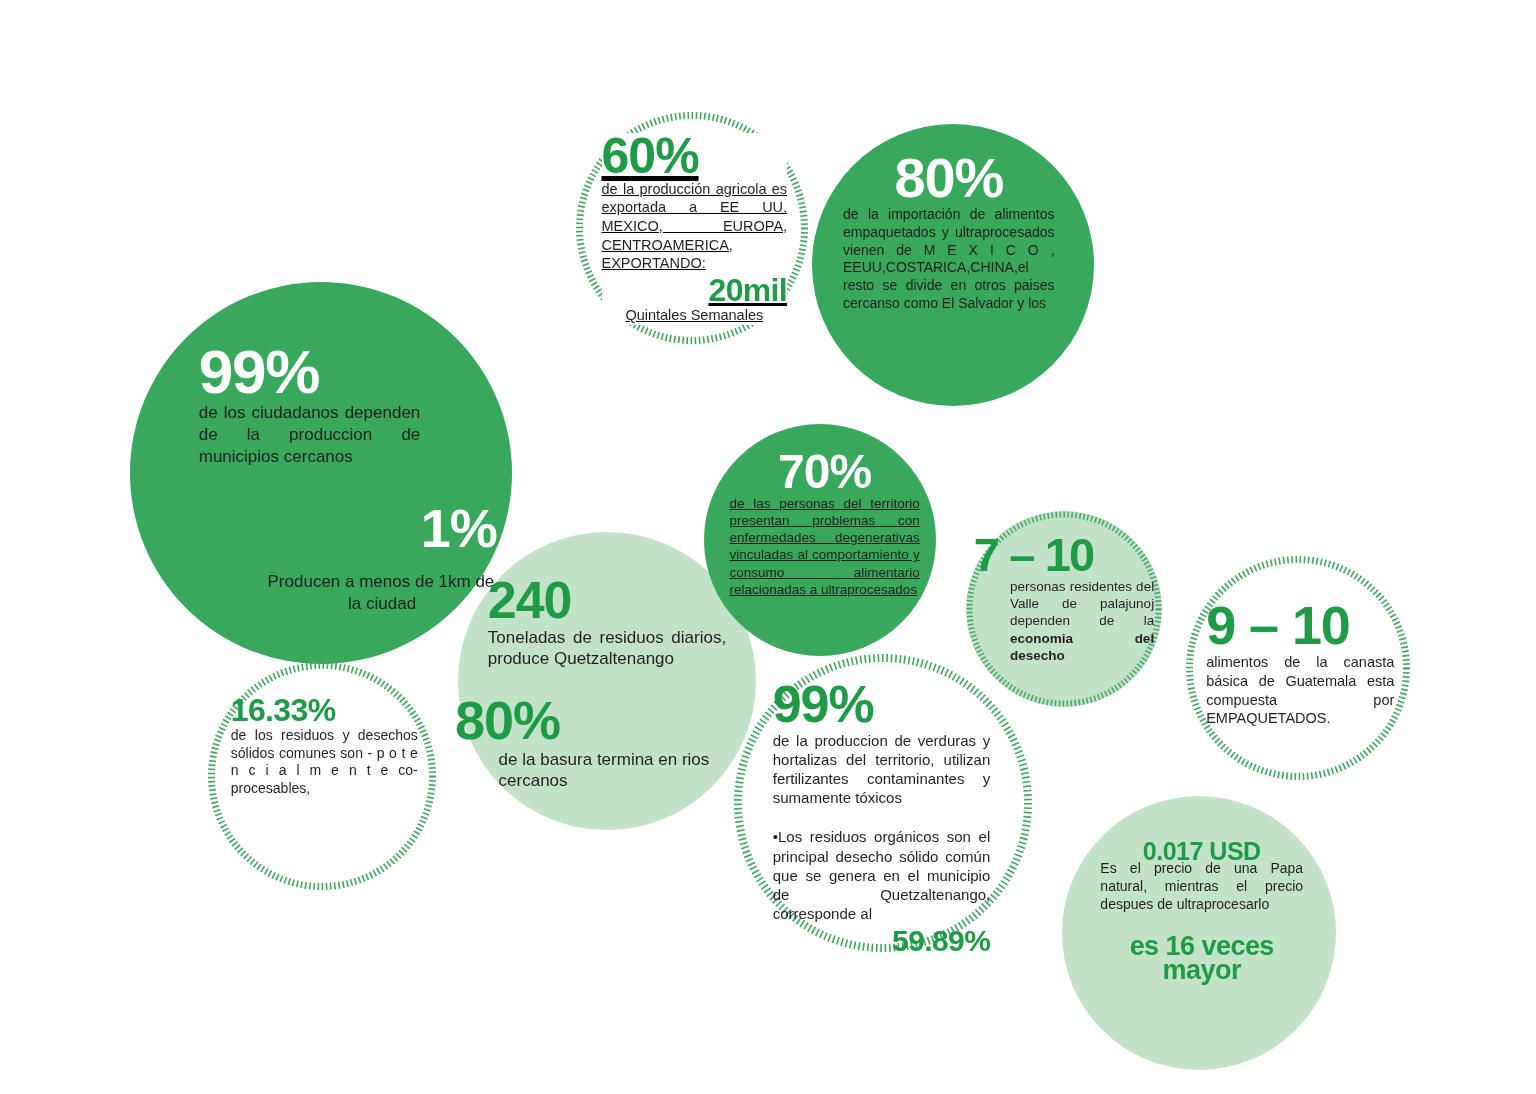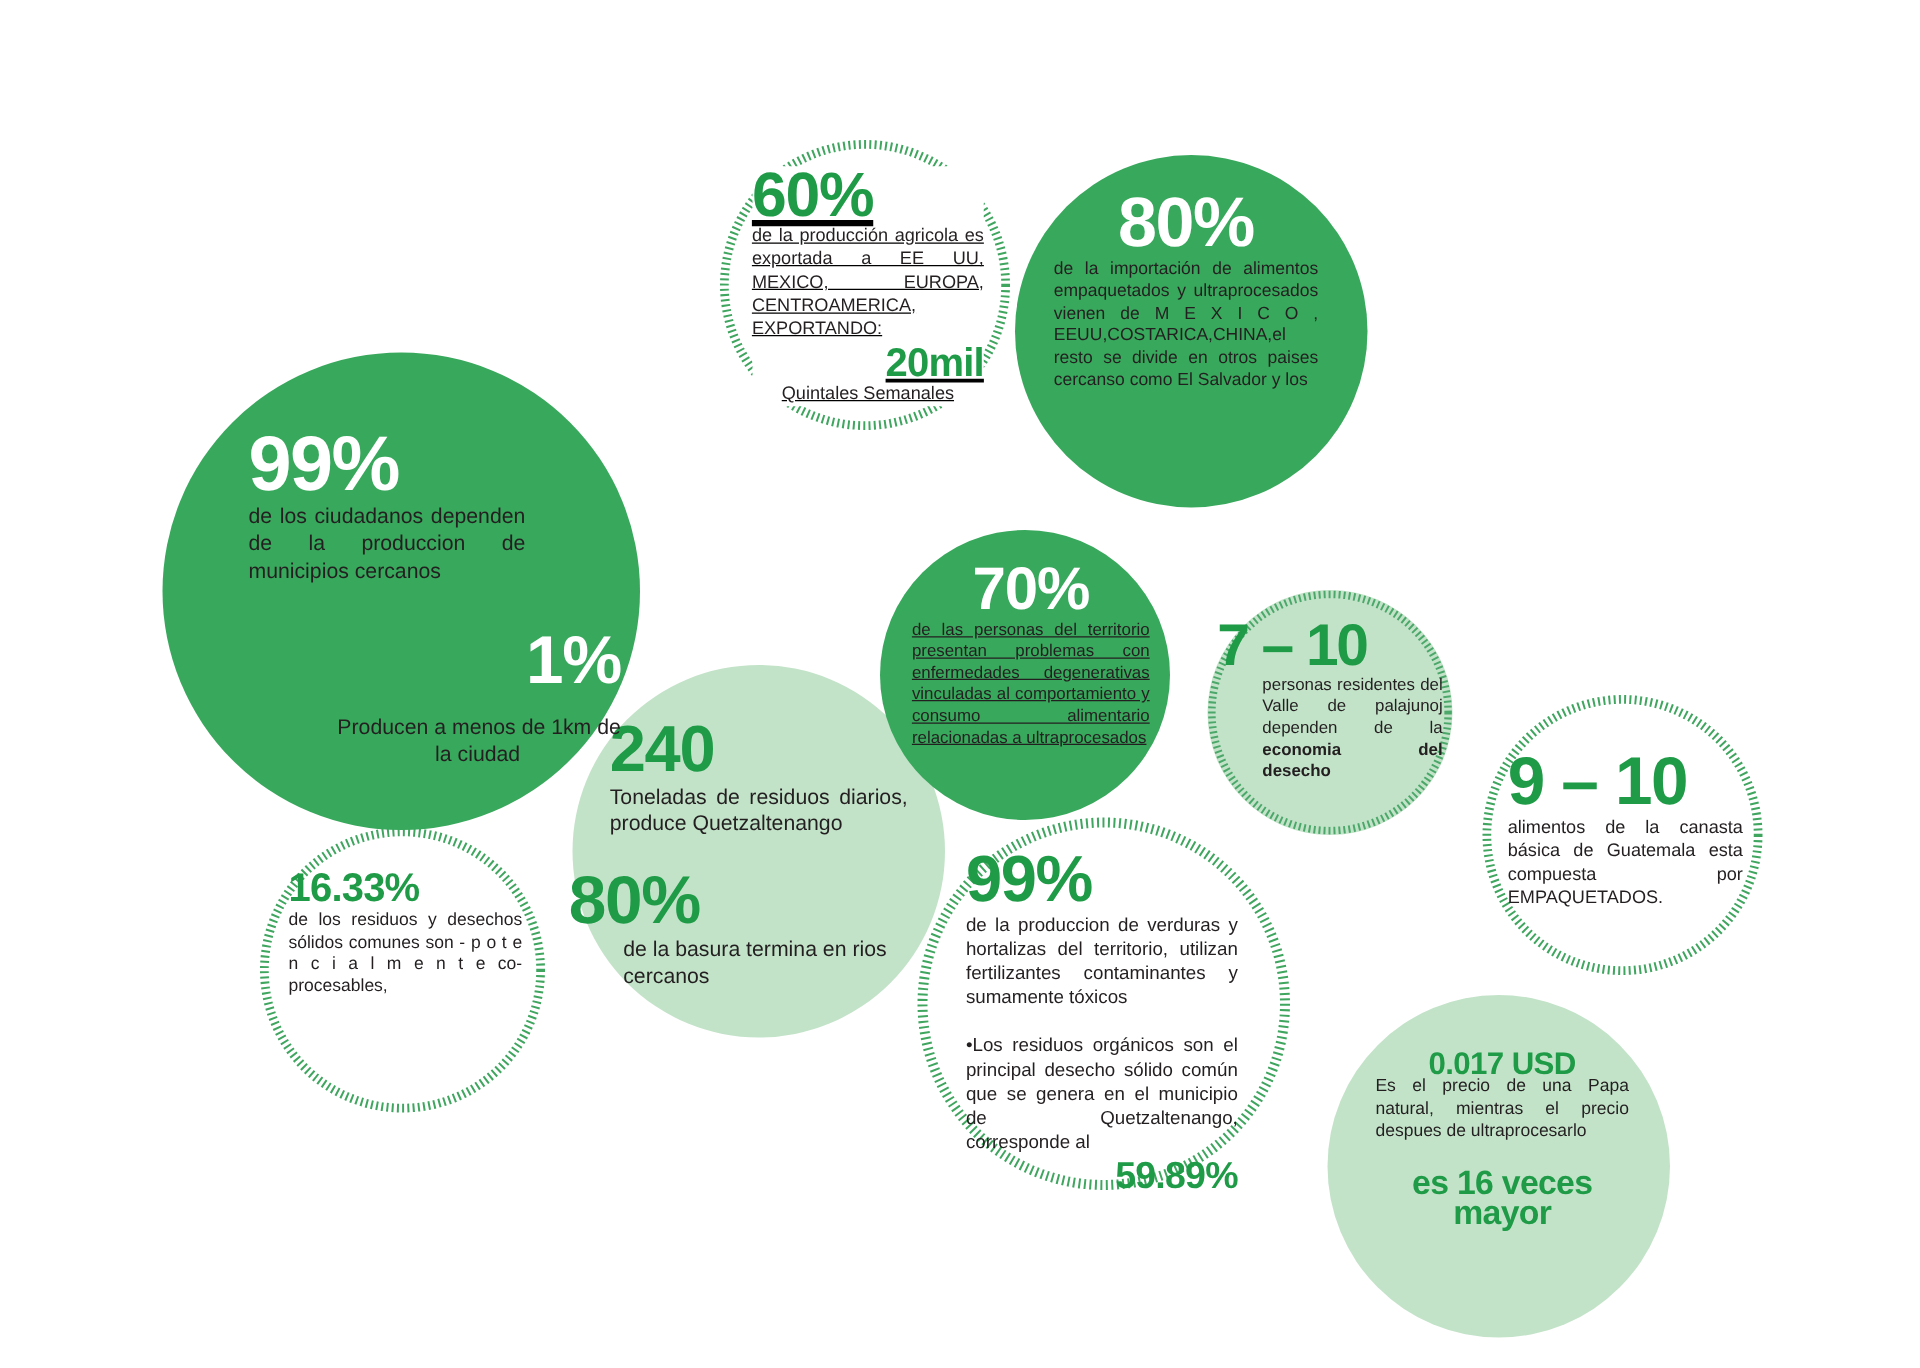--- a/index.html
+++ b/index.html
@@ -59,38 +59,38 @@
   .big-green { color: #1F9B47; }
 
   .body-text {
     color: #231F20;
     line-height: 1.28;
     text-align: justify;
     text-justify: inter-word;
     font-weight: 400;
   }
   .body-text.lastline-left { text-align-last: left; }
-  .body-text.ctr { text-align: right; text-align-last: center; }
+  .body-text.ctr { text-align: left; text-align-last: center; }
   .body-text.left { text-align: left; text-align-last: left; }
   .body-text b { font-weight: bold; }
 
   .right-align { text-align: right; text-align-last: right; }
 
   
 
   
   #b-60   { left: 576px;  top: 112px;  width: 232px; height: 232px; z-index: 6; }
   
   #b-80   { left: 812px;  top: 124px;  width: 282px; height: 282px; z-index: 5; }
   
   #b-99a  { left: 130px;  top: 282px;  width: 382px; height: 382px; z-index: 5; }
   
   #b-70   { left: 704px;  top: 424px;  width: 232px; height: 232px; z-index: 6; }
   
-  #b-710  { left: 966px;  top: 472px;  width: 196px; height: 196px; z-index: 4; }
+  #b-710  { left: 966px;  top: 511px;  width: 196px; height: 196px; z-index: 4; }
   
   #b-910  { left: 1186px; top: 556px;  width: 224px; height: 224px; z-index: 4; }
   
   #b-240  { left: 458px;  top: 532px;  width: 298px; height: 298px; z-index: 3; }
   
   #b-1633 { left: 208px;  top: 662px;  width: 228px; height: 228px; z-index: 4; }
   
   #b-99b  { left: 734px;  top: 654px;  width: 298px; height: 298px; z-index: 4; }
   
   #b-usd  { left: 1062px; top: 796px;  width: 274px; height: 274px; z-index: 3; }

